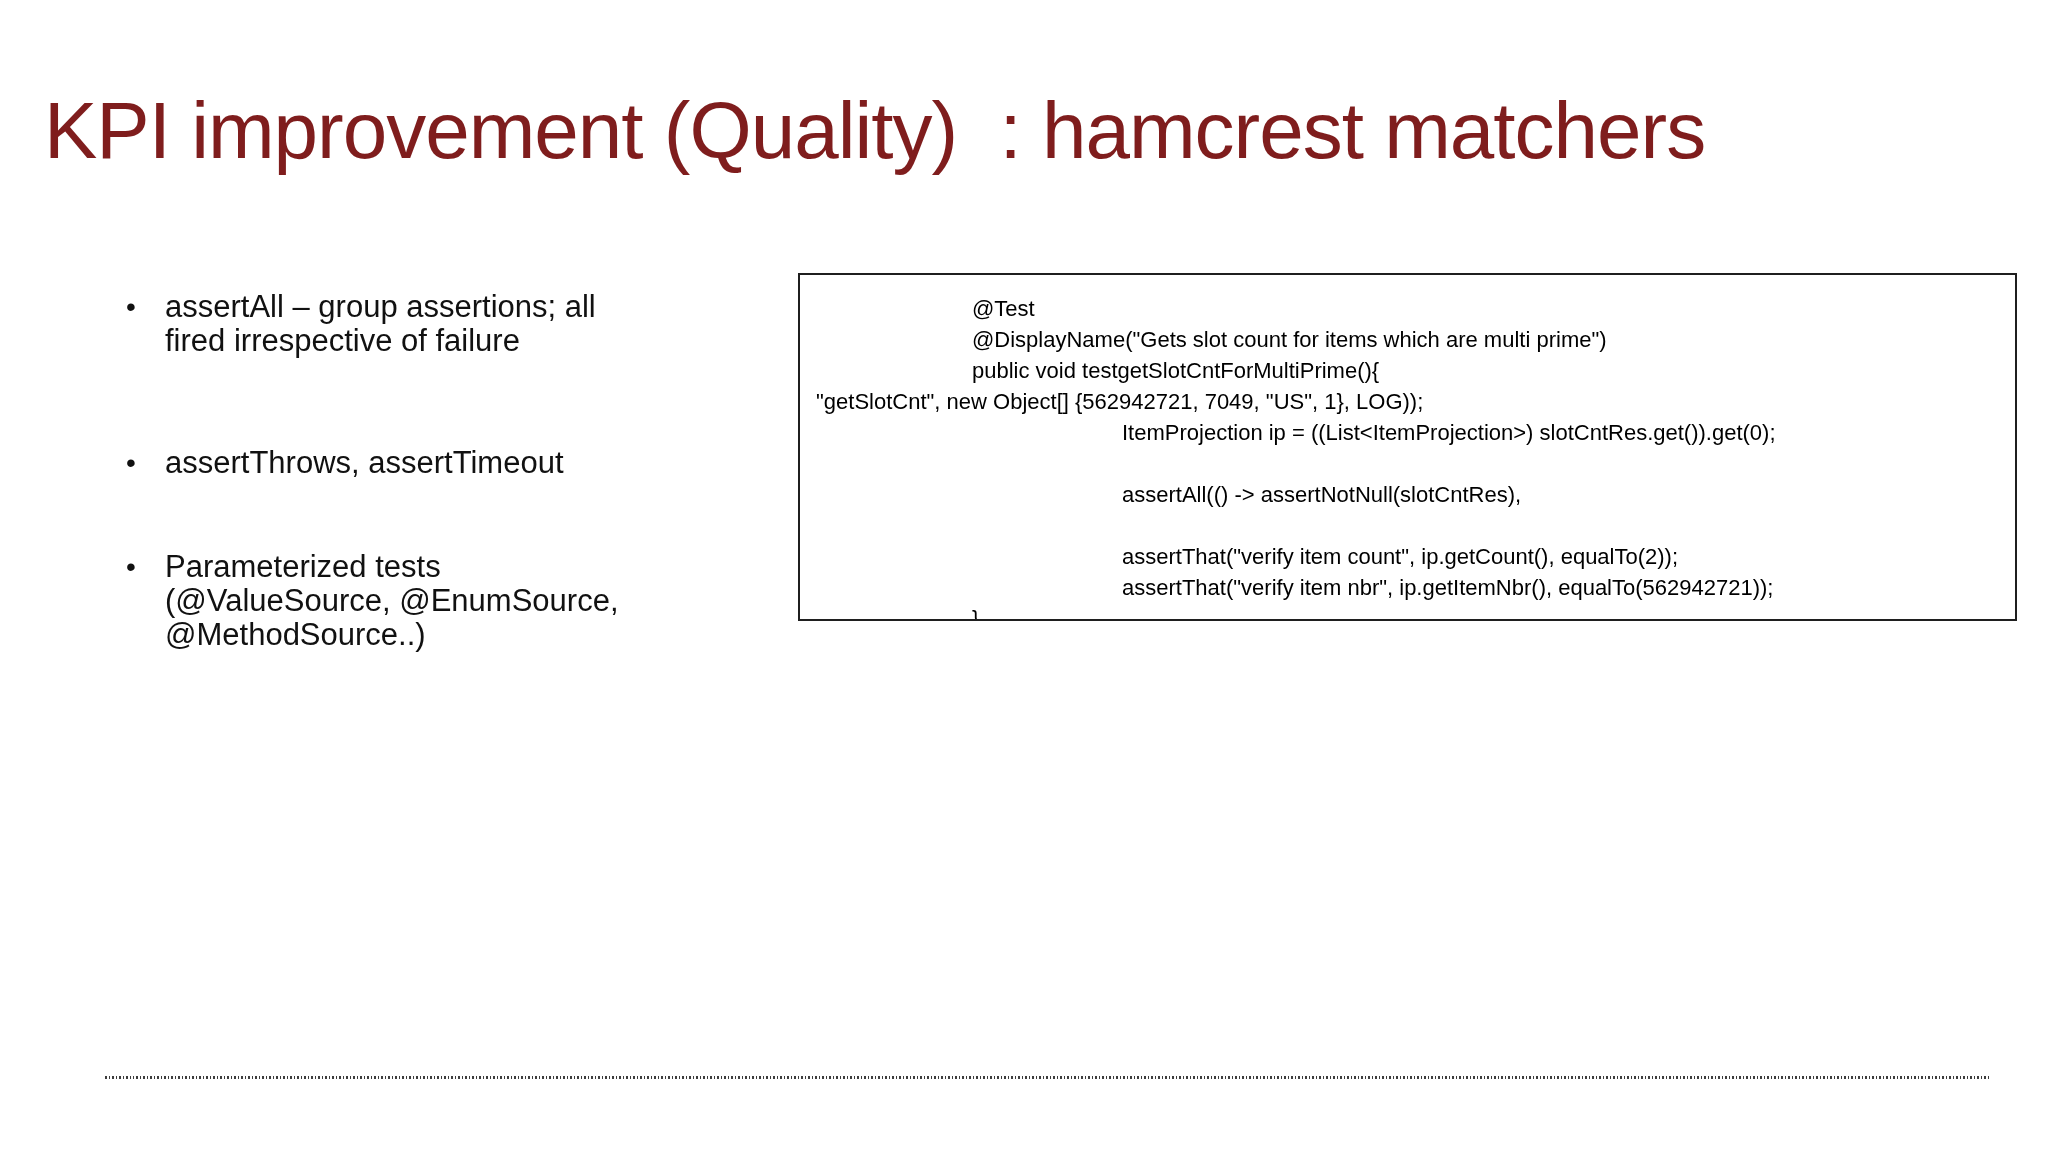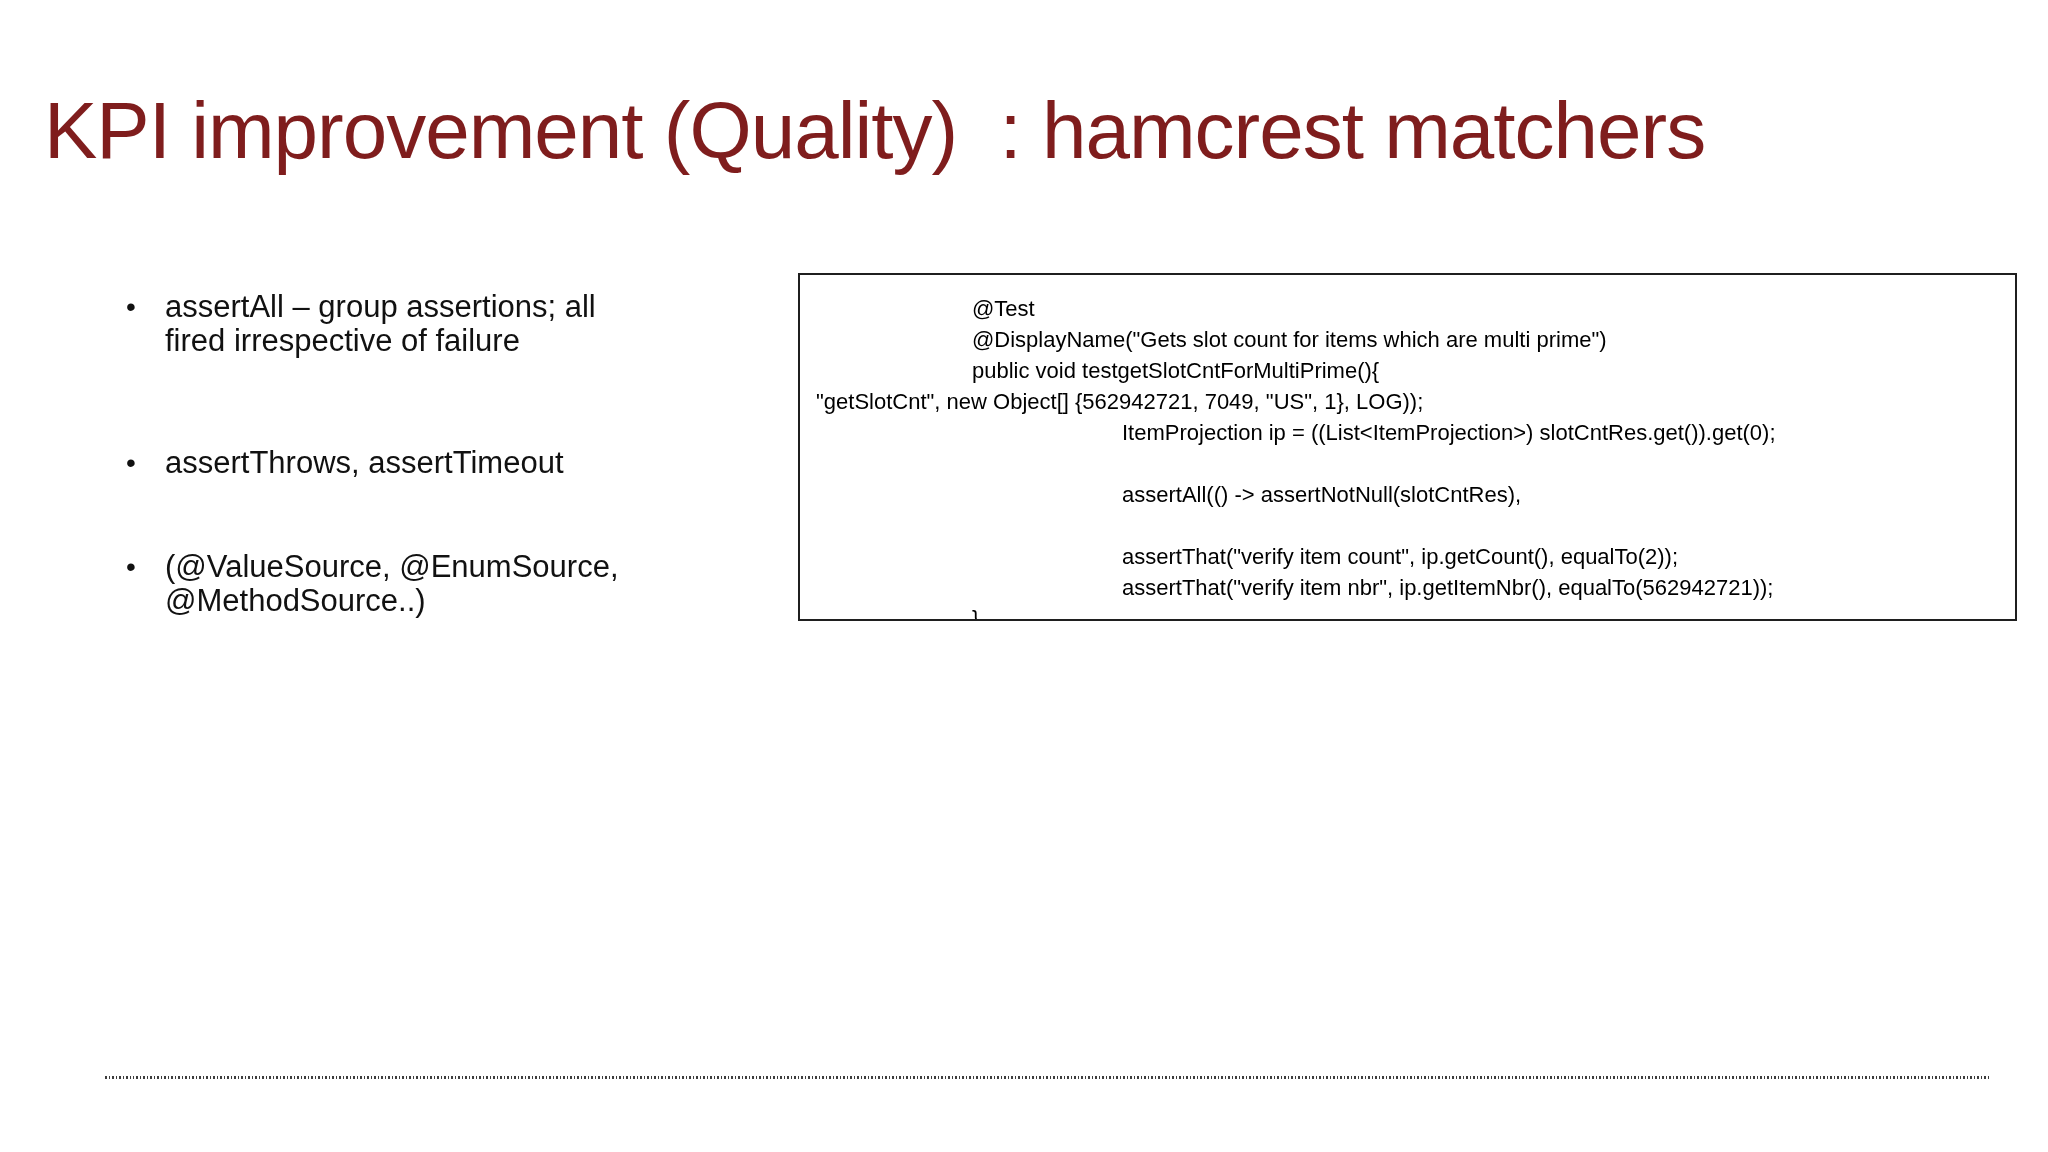--- a/index.html
+++ b/index.html
@@ -107,20 +107,21 @@
       </div>
       <div class="bullet-item">
         <div class="bullet-marker">•</div>
         <div class="bullet-text">
           <div class="bullet-line">assertThrows, assertTimeout</div>
         </div>
       </div>
       <div class="bullet-item">
         <div class="bullet-marker">•</div>
         <div class="bullet-text">
+          <div class="bullet-line">Parameterized tests</div>
           <div class="bullet-line">(@ValueSource, @EnumSource,</div>
           <div class="bullet-line">@MethodSource..)</div>
         </div>
       </div>
     </div>
 
   <div class="code-panel">
       <div class="code-line" style="padding-left: 172px;">@Test</div>
       <div class="code-line" style="padding-left: 172px;">@DisplayName("Gets slot count for items which are multi prime")</div>
       <div class="code-line" style="padding-left: 172px;">public void testgetSlotCntForMultiPrime(){</div>

